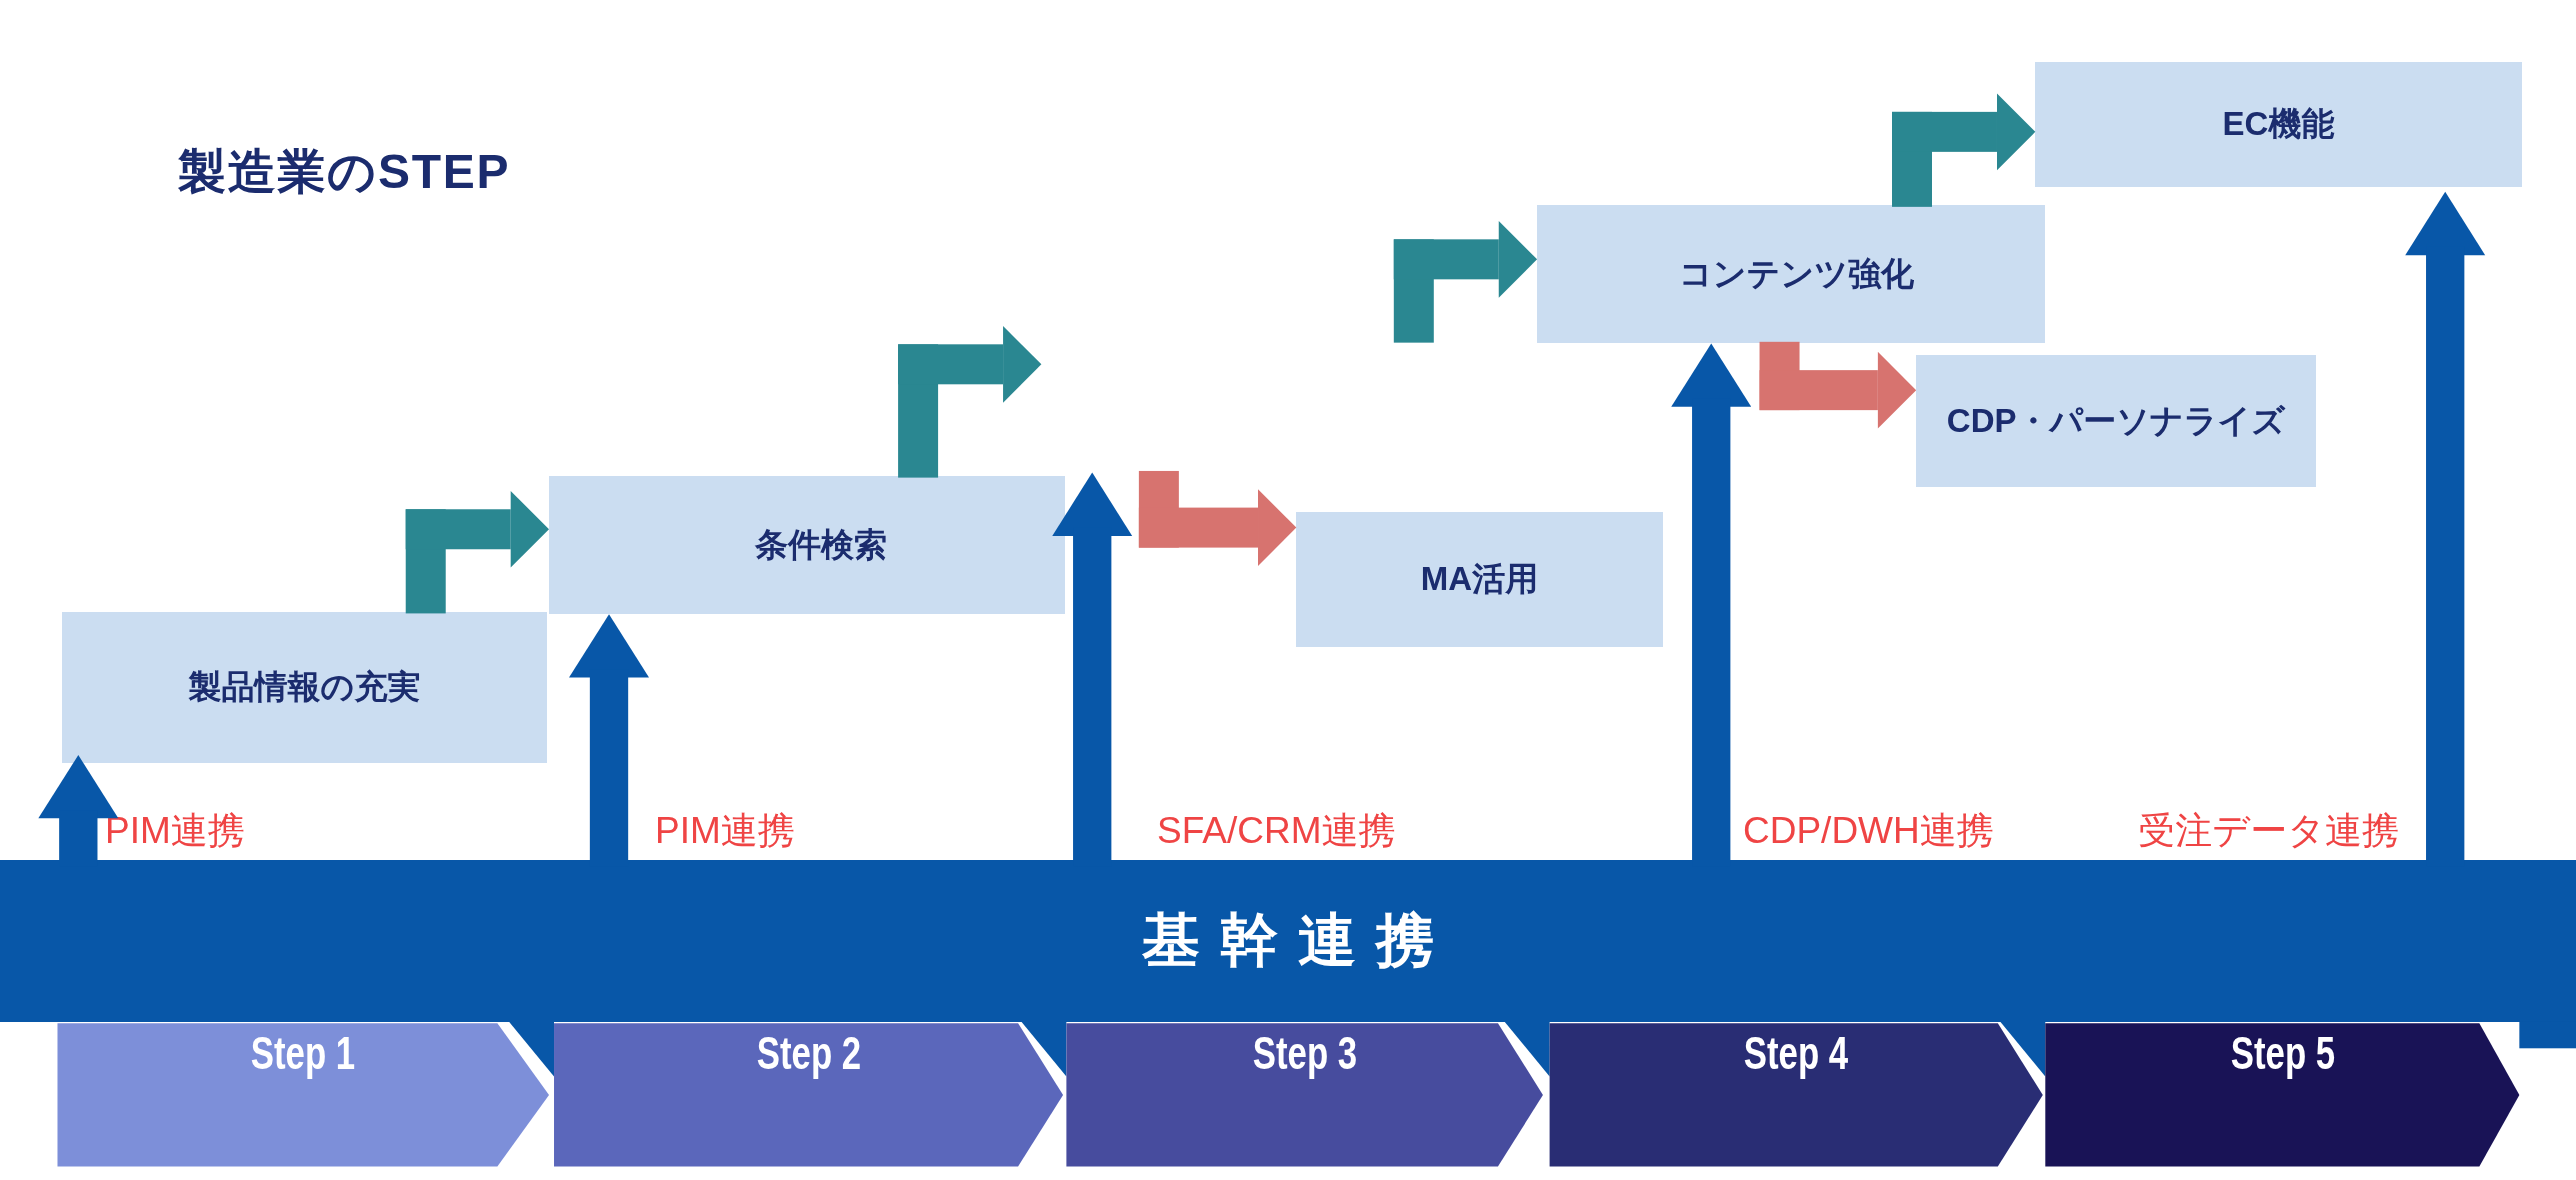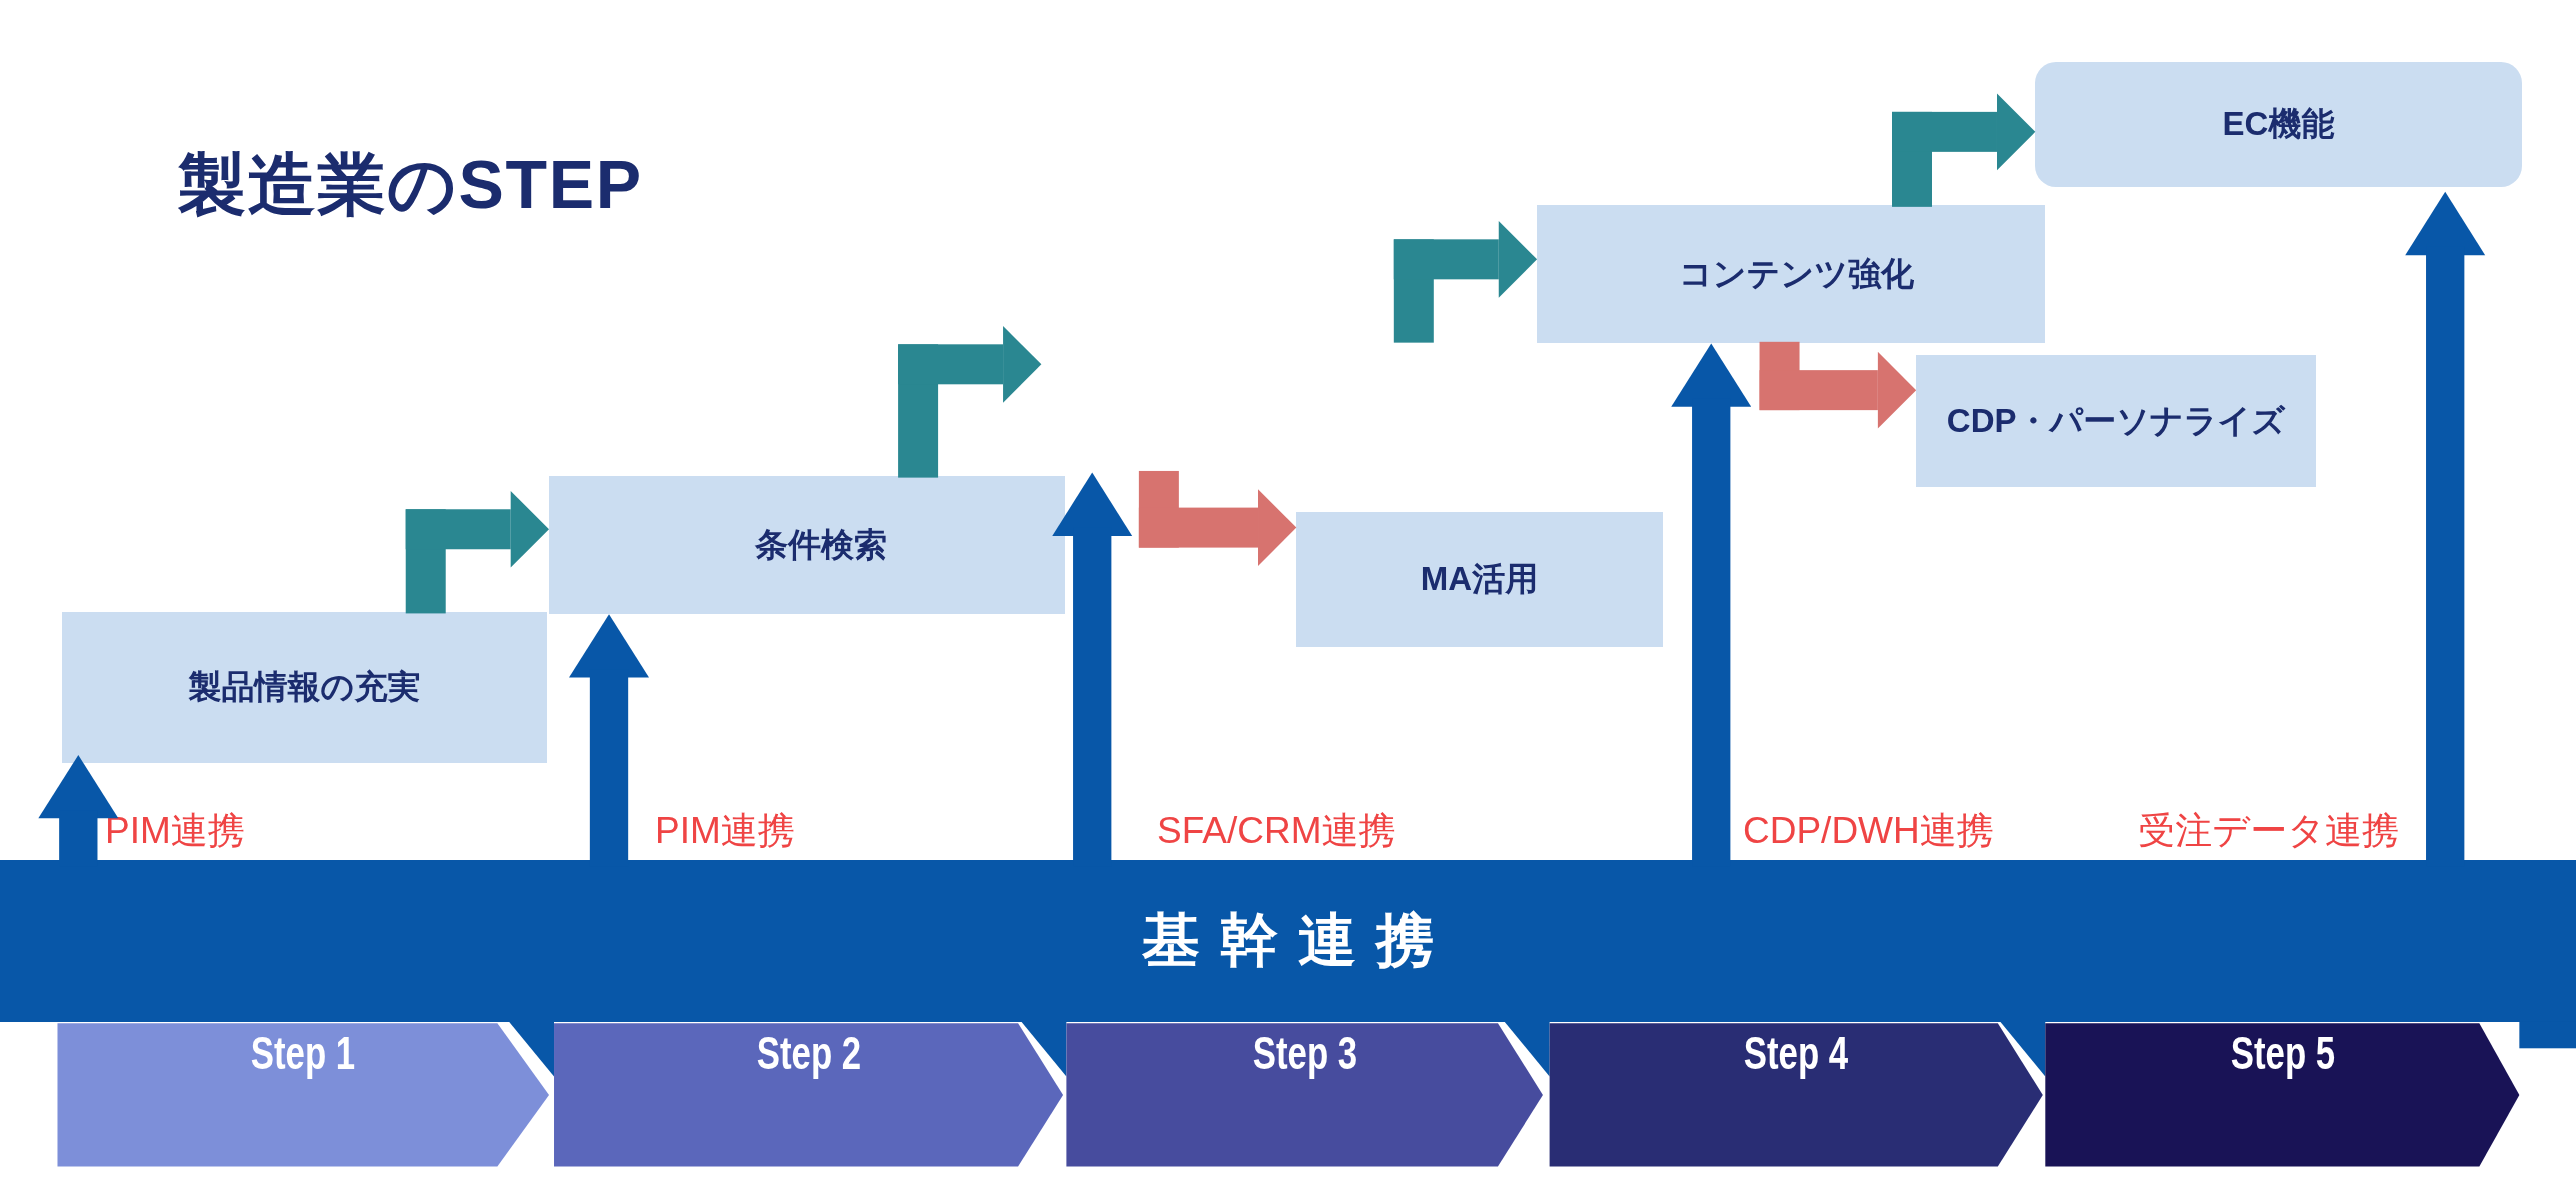--- a/index.html
+++ b/index.html
@@ -1,33 +1,33 @@
 <!DOCTYPE html>
 <html style="font-size:13.3px"><head>
 <meta charset="utf-8">
 <style>
   html,body{margin:0;padding:0;background:#ffffff;}
   body{width:2576px;height:1181px;font-family:"Liberation Sans","DejaVu Sans",sans-serif;}
   #canvas{position:relative;width:2576px;height:1181px;overflow:hidden;background:#ffffff;}
 
   #page-title{
     position:absolute;left:178px;top:140px;
-    font-size:68px;font-weight:bold;color:#1B2C6E;letter-spacing:1.7px;
+    font-size:48px;font-weight:bold;color:#1B2C6E;letter-spacing:1.7px;
   }
 
   .mbox{
     position:absolute;background:#CBDDF1;color:#1B2C6E;
     display:flex;align-items:center;justify-content:center;
     font-weight:600;font-size:33px;text-align:center;line-height:1.3;
   }
   #box-1{left:62px;top:612px;width:485px;height:151px;}
   #box-2{left:549px;top:476px;width:488px;height:138px;padding-left:28px;}
   #box-3{left:1041px;top:337px;width:496px;height:135px;font-size:31px;}
   #box-4{left:1537px;top:205px;width:497px;height:138px;padding-left:11px;}
-  #box-5{left:2035px;top:62px;width:487px;height:125px;border-radius:21px;}
+  #box-5{left:2035px;top:62px;width:487px;height:125px;}
   #box-ma{left:1296px;top:512px;width:367px;height:135px;}
   #box-cdp{left:1916px;top:355px;width:400px;height:132px;}
 
   .conn-label{
     position:absolute;top:806px;height:47px;
     font-size:37px;font-weight:500;color:#ef4444;white-space:nowrap;
   }
   #conn-1{left:105px;}
   #conn-2{left:655px;}
   #conn-3{left:1157px;text-align:center;}

